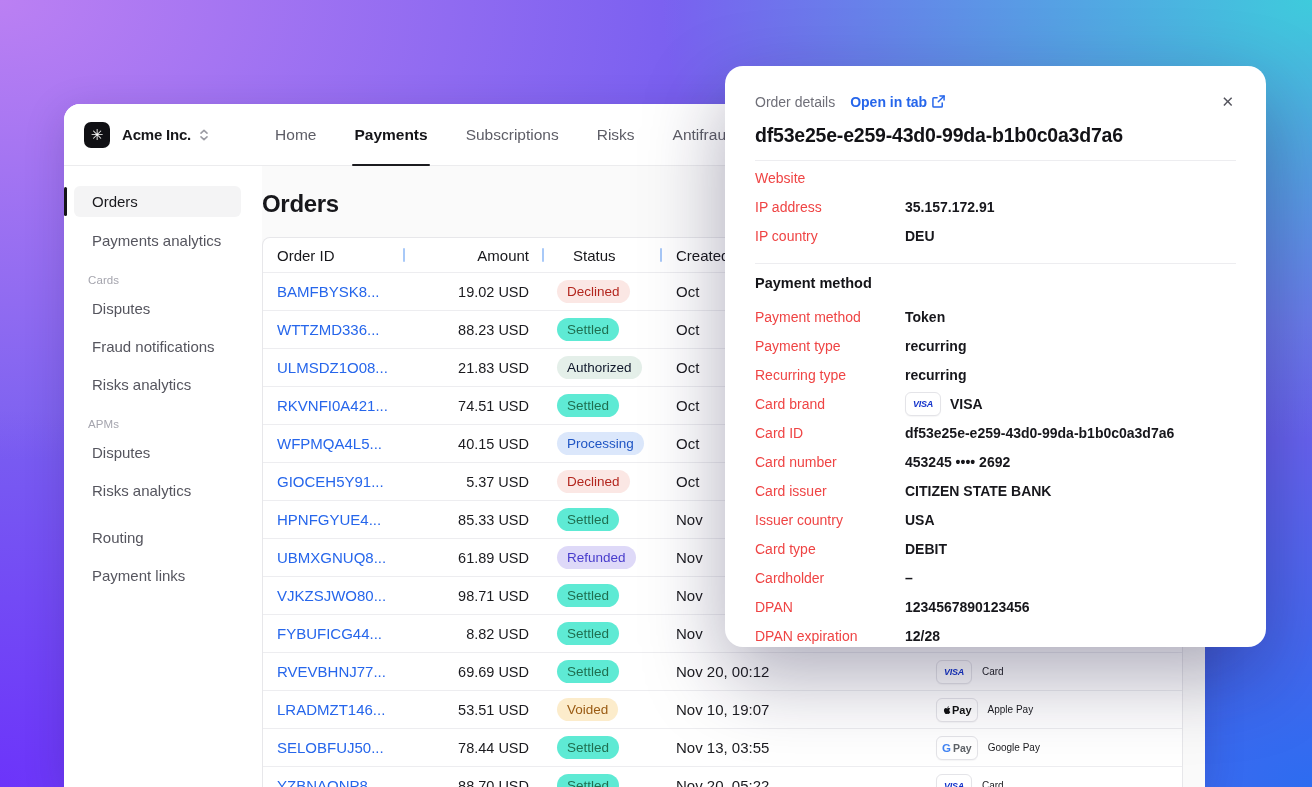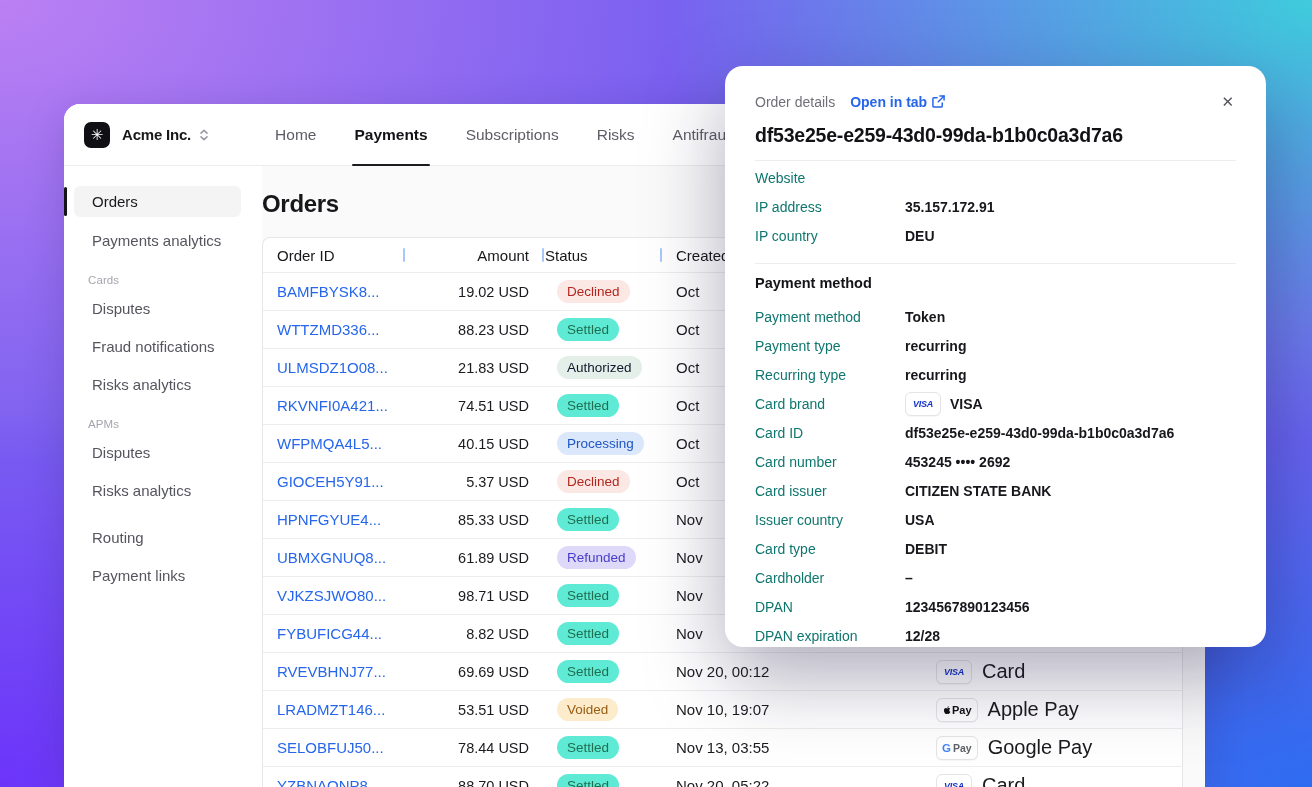--- a/index.html
+++ b/index.html
@@ -62,21 +62,21 @@
 
   .table-card {
     background:#fff; border:1px solid #e7e7ea; border-bottom:none; border-radius:8px 8px 0 0;
     width:921px; overflow:hidden;
   }
   .thead, .trow { display:grid; grid-template-columns:150px 116px 131px 276px 1fr; align-items:center; }
   .thead { height:34px; position:relative; }
   .thead .th { font-size:15px; font-weight:400; color:#17171b; }
   .th.c-id { padding-left:14px; }
   .th.c-amount { text-align:right; }
-  .th.c-status { padding-left:16px; }
+  .th.c-status { padding-left:44px; }
   .th.c-created { padding-left:16px; }
   .col-tick { position:absolute; top:10px; width:2px; height:14px; background:#a8c9f8; border-radius:1px; }
 
   .trow { height:38px; border-top:1px solid #ededf0; background:#fff; }
   .td { font-size:14.5px; color:#1b1b1f; }
   .td.c-id { padding-left:14px; }
   .order-link { color:#2666eb; font-weight:500; font-size:15px; text-decoration:none; cursor:pointer; white-space:nowrap; }
   .td.c-amount { text-align:right; font-size:14.5px; }
   .td.c-status { padding-left:28px; }
   .td.c-created { padding-left:16px; font-size:15px; }
@@ -95,37 +95,37 @@
 
   .chip {
     display:inline-flex; align-items:center; justify-content:center; gap:1px;
     min-width:36px; height:24px; padding:0 5px; background:#fff;
     border:1px solid #e4e4e8; border-radius:6px; box-shadow:0 1px 1px rgba(20,20,40,.04);
   }
   .chip .visa-word { font-style:italic; font-weight:700; font-size:9px; letter-spacing:-.2px; color:#1434cb; }
   .chip.apay { font-size:11px; font-weight:600; color:#111; }
   .chip.gpay { font-size:10.5px; font-weight:600; color:#5f6368; }
   .chip.gpay .g { color:#4285f4; font-weight:700; font-size:11.5px; margin-right:1px; }
-  .method-label { font-size:20px; color:#1b1b1f; }
+  .method-label { font-size:10px; color:#1b1b1f; }
 
   
   .panel {
     position:absolute; left:725px; top:66px; width:541px; height:581px;
     background:#fff; border-radius:18px; box-shadow:0 30px 80px rgba(22,18,60,.35);
     padding:26px 30px 0 30px; z-index:10;
   }
   .panel-top { display:flex; align-items:center; }
   .panel-kicker { font-size:14px; color:#6f6f78; }
   .open-tab { display:flex; align-items:center; gap:5px; margin-left:15px; font-size:14px; font-weight:600; color:#2666eb; cursor:pointer; }
   .close-btn { margin-left:auto; font-size:15px; color:#55555e; cursor:pointer; line-height:1; padding:2px; }
   .panel-title { margin-top:13px; font-size:19.5px; font-weight:700; color:#121216; letter-spacing:-.2px; }
   .divider { border:none; border-top:1px solid #ededf0; margin-top:13px; }
   .f-list { margin-top:2px; }
   .f-row { display:grid; grid-template-columns:150px 1fr; align-items:center; height:29px; }
-  .f-label { font-size:14px; color:#0f766e; }
+  .f-label { font-size:14px; color:#ef4444; }
   .f-value { font-size:14px; font-weight:600; color:#17171c; display:flex; align-items:center; gap:9px; }
   .f-value.muted { color:#a2a2ab; font-weight:400; }
   .section-title { margin-top:11px; font-size:14.5px; font-weight:700; color:#141418; height:20px; }
   .f-list.pay { margin-top:7px; }
 </style>
 </head>
 <body>
 
 <div class="bg">
 

